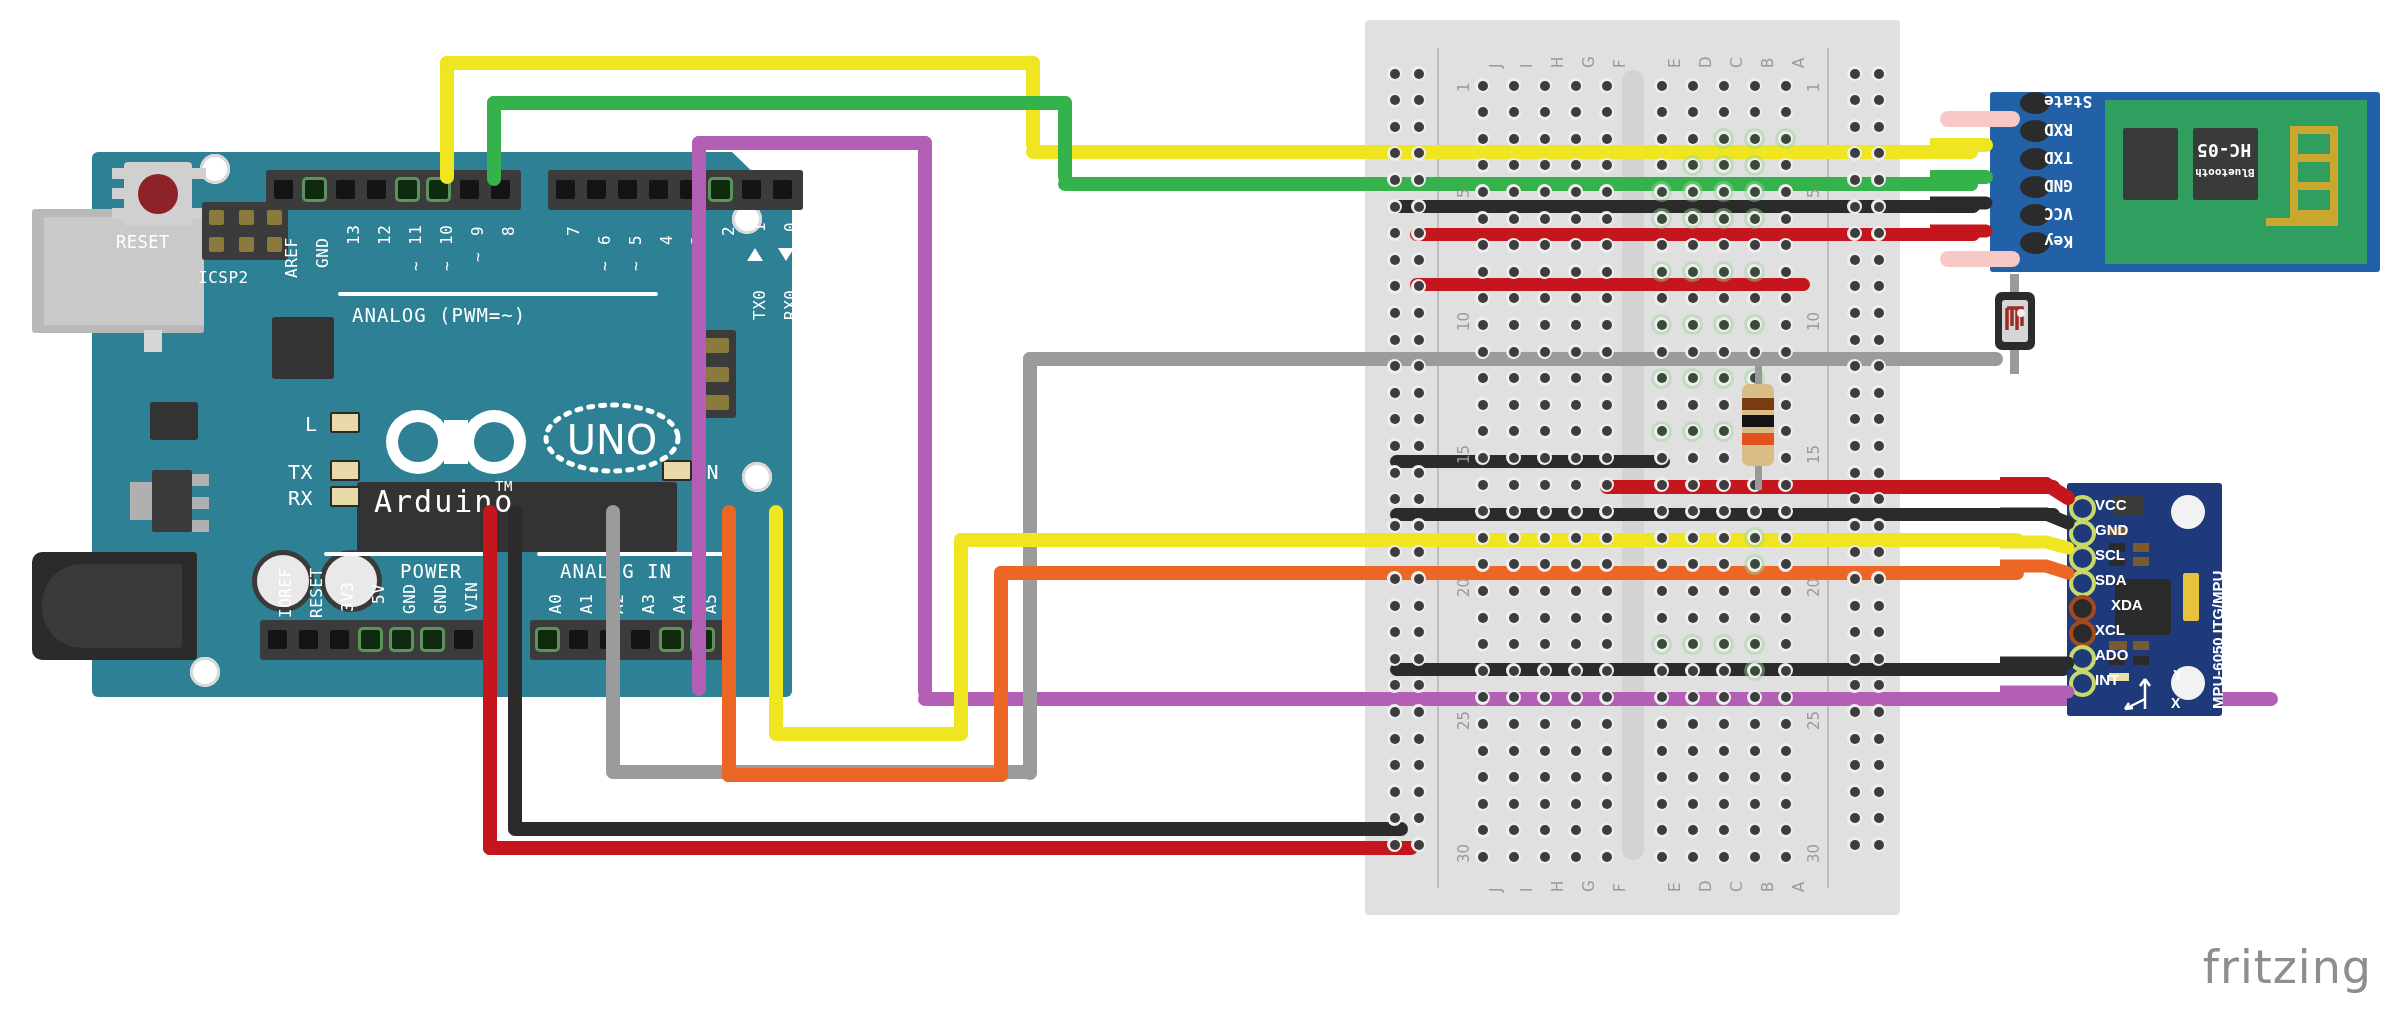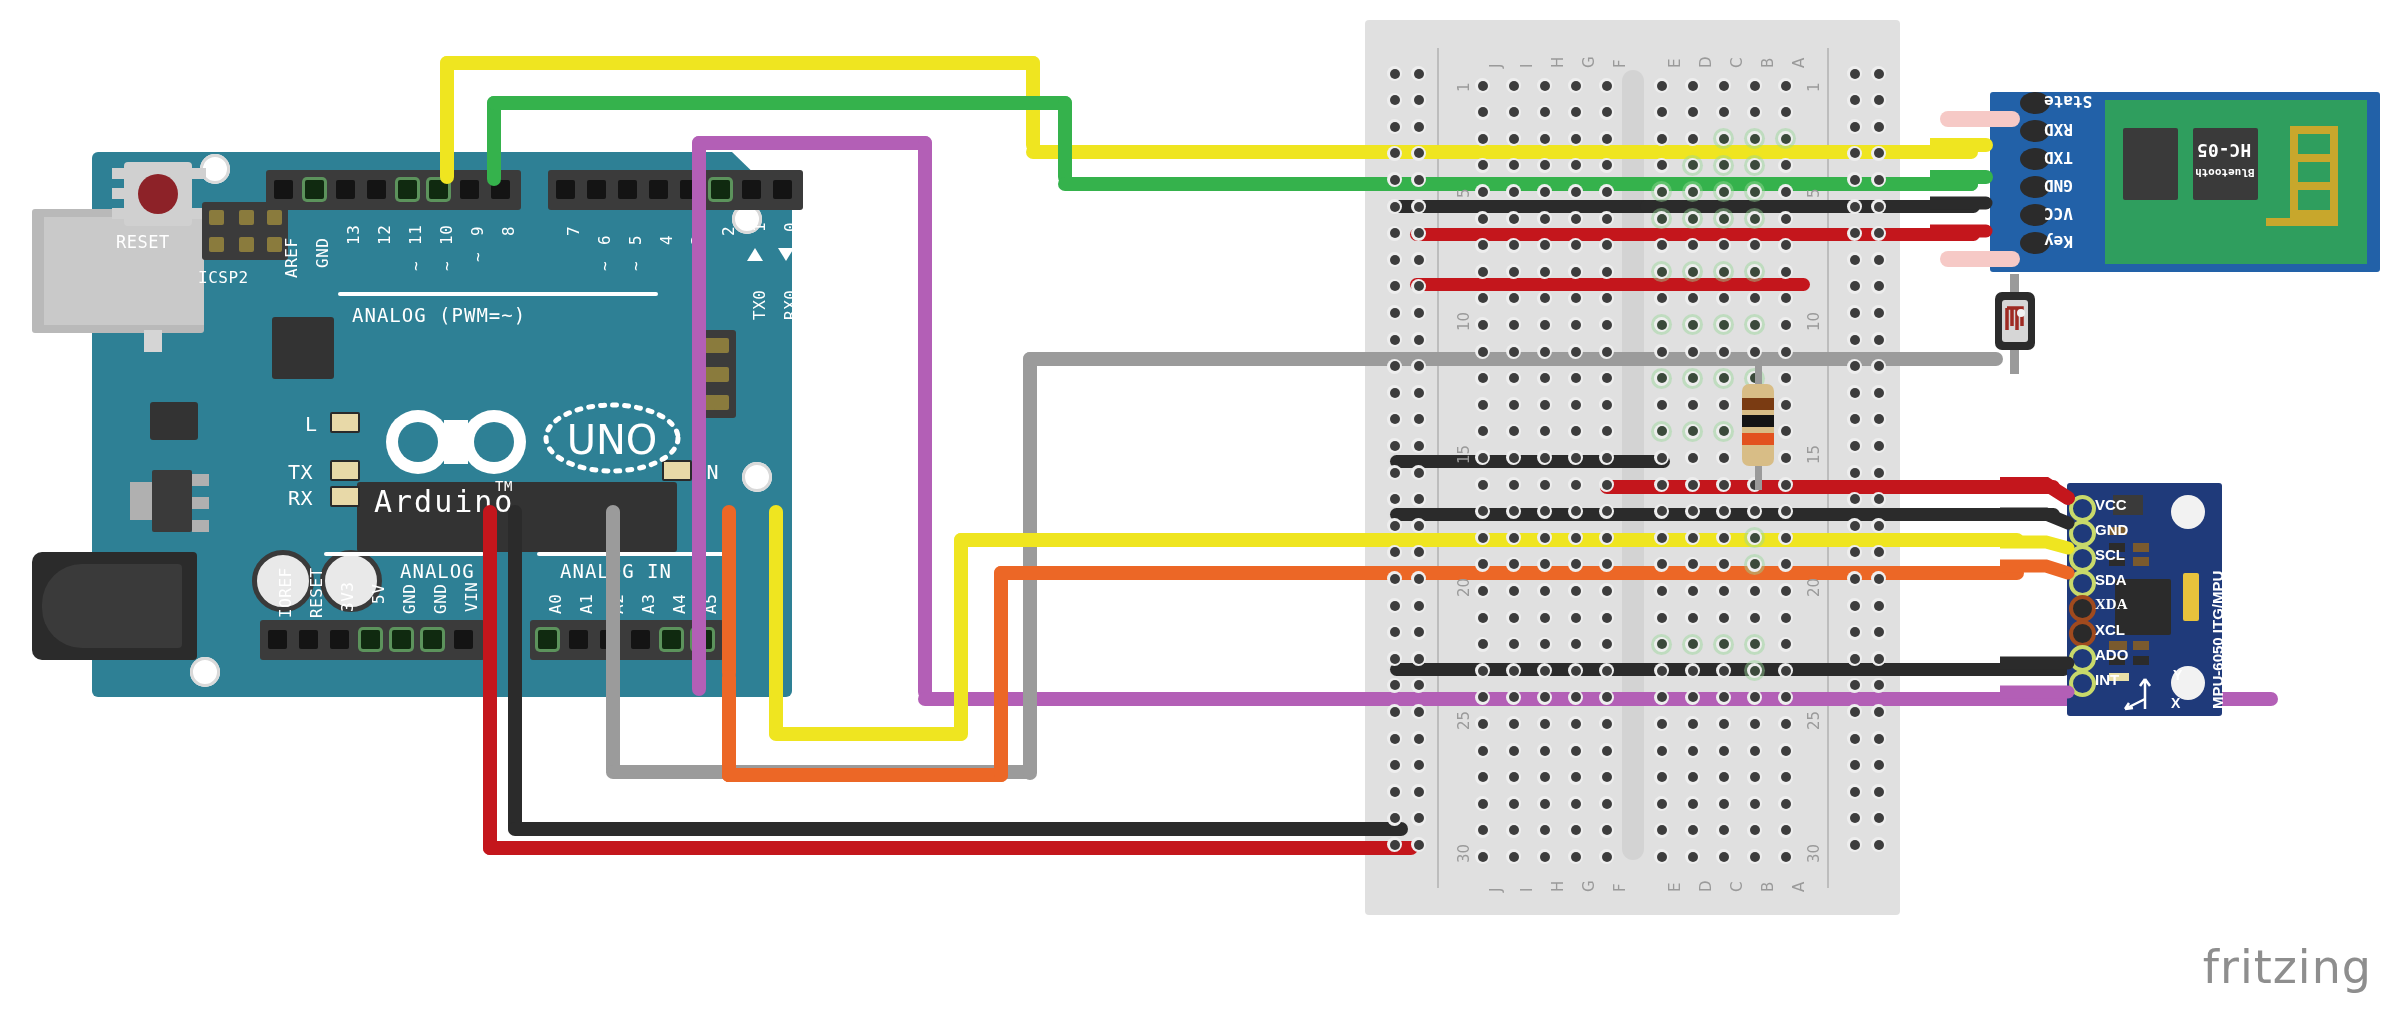--- a/index.html
+++ b/index.html
@@ -251,21 +251,21 @@
     <div class="pinsq lit" style="left:331px;top:478px;"></div>
     <div class="pinsq" style="left:362px;top:478px;"></div>
     <div class="silk rot" style="left:184px;top:466px;">IOREF</div>
     <div class="silk rot" style="left:215px;top:466px;">RESET</div>
     <div class="silk rot" style="left:246px;top:460px;">3V3</div>
     <div class="silk rot" style="left:277px;top:452px;">5V</div>
     <div class="silk rot" style="left:308px;top:462px;">GND</div>
     <div class="silk rot" style="left:339px;top:462px;">GND</div>
     <div class="silk rot" style="left:370px;top:460px;">VIN</div>
     <div class="whiteline" style="left:232px;top:400px;width:160px;"></div>
-    <div class="silk" style="left:308px;top:408px;font-size:19px;letter-spacing:1px;">ANALOG</div>
+    <div class="silk" style="left:308px;top:408px;font-size:19px;letter-spacing:1px;">POWER</div>
 
     <div class="hdr" style="left:438px;top:468px;width:194px;height:40px;"></div>
     <div class="pinsq lit" style="left:446px;top:478px;"></div>
     <div class="pinsq" style="left:477px;top:478px;"></div>
     <div class="pinsq" style="left:508px;top:478px;"></div>
     <div class="pinsq" style="left:539px;top:478px;"></div>
     <div class="pinsq lit" style="left:570px;top:478px;"></div>
     <div class="pinsq lit" style="left:601px;top:478px;"></div>
     <div class="silk rot" style="left:454px;top:462px;">A0</div>
     <div class="silk rot" style="left:485px;top:462px;">A1</div>
@@ -1713,21 +1713,21 @@
     <div class="mpu-pin" style="left:2px;top:87px;"></div>
     <div class="mpu-pin dark" style="left:2px;top:112px;"></div>
     <div class="mpu-pin dark" style="left:2px;top:137px;"></div>
     <div class="mpu-pin" style="left:2px;top:162px;"></div>
     <div class="mpu-pin" style="left:2px;top:187px;"></div>
 
     <div class="mpu-lbl" style="left:28px;top:13px;">VCC</div>
     <div class="mpu-lbl" style="left:28px;top:38px;">GND</div>
     <div class="mpu-lbl" style="left:28px;top:63px;">SCL</div>
     <div class="mpu-lbl" style="left:28px;top:88px;">SDA</div>
-    <div class="mpu-lbl" style="left:28px;top:113px;font-family:Liberation Serif, serif;">XDA</div>
+    <div class="mpu-lbl" style="left:44px;top:113px;">XDA</div>
     <div class="mpu-lbl" style="left:28px;top:138px;">XCL</div>
     <div class="mpu-lbl" style="left:28px;top:163px;">ADO</div>
     <div class="mpu-lbl" style="left:28px;top:188px;">INT</div>
     <div class="mpu-side" style="left:142px;top:226px;">MPU-6050 ITG/MPU</div>
     <svg class="abs" style="left:56px;top:186px;" width="50" height="44">
       <path d="M22 40 L22 10 M22 10 L17 17 M22 10 L27 17" stroke="#fff" stroke-width="2.5" fill="none"></path>
       <path d="M22 30 L2 40 M2 40 L10 39 M2 40 L6 34" stroke="#fff" stroke-width="2.5" fill="none"></path>
     </svg>
     <div class="mpu-lbl" style="left:106px;top:184px;font-size:14px;">Y</div>
     <div class="mpu-lbl" style="left:104px;top:212px;font-size:14px;">X</div>

